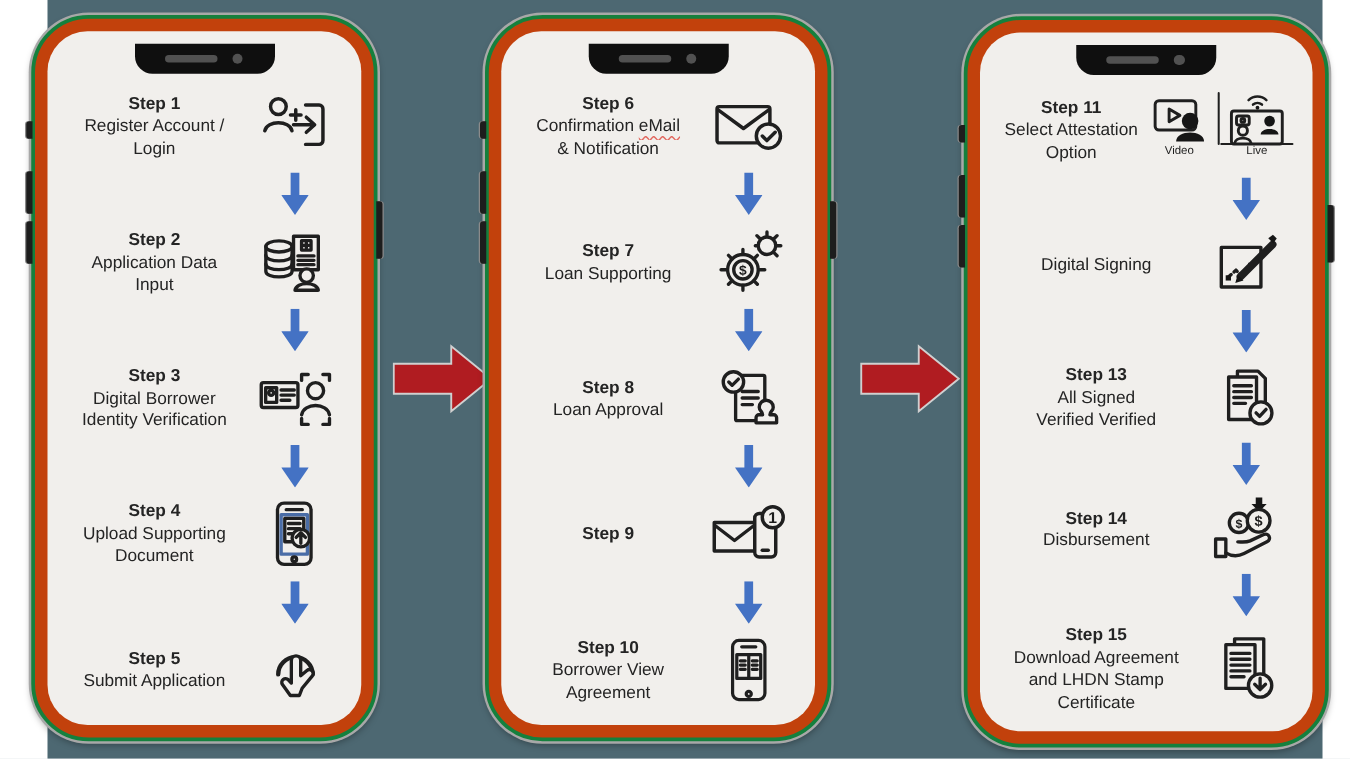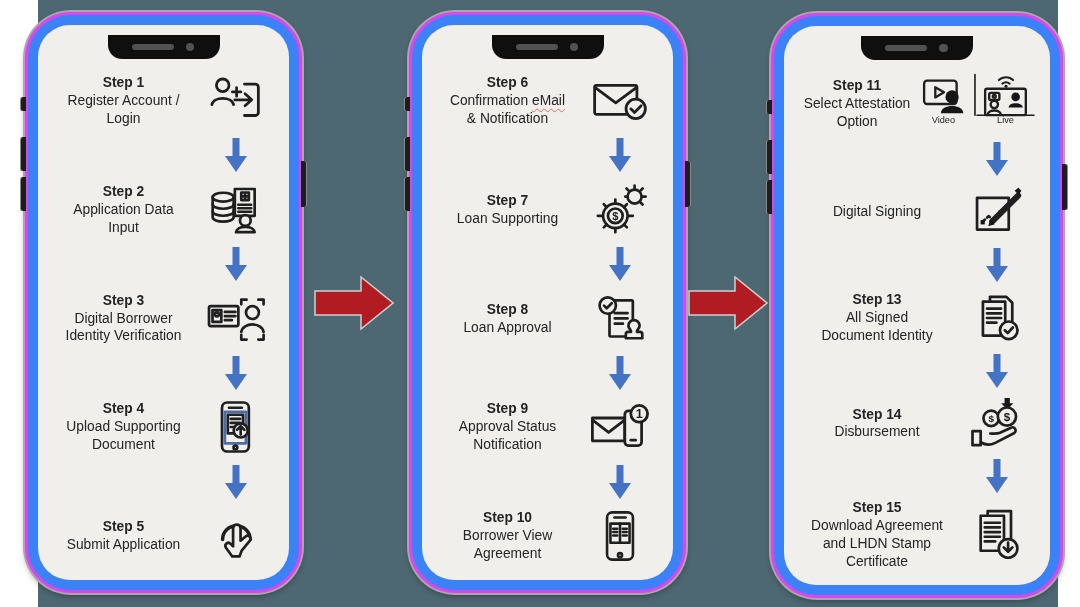--- a/index.html
+++ b/index.html
@@ -1,20 +1,20 @@
 <!DOCTYPE html>
 <html><head>
 <meta charset="utf-8">
 <style>
   html,body{margin:0;padding:0;}
   .stage{position:relative;width:1080px;height:607px;background:#ffffff;overflow:hidden;
          font-family:"Liberation Sans",sans-serif;}
   .panel{position:absolute;left:38px;right:22px;top:0;bottom:0;}
   
-  .phone{position:absolute;background:#3b82f6;border:3px solid #d946ef;border-radius:46px;
+  .phone{position:absolute;background:#c2410c;border:3px solid #15803d;border-radius:46px;
          box-shadow:0 0 0 2px #a8a8a8,0 3px 6px rgba(0,0,0,.35);text-decoration:underline;}
   .screen{position:absolute;inset:10px;border-radius:32px;background:#f1efec;}
   .notch{position:absolute;top:10px;left:50%;transform:translateX(-50%);width:112px;height:24px;
          background:#0f0f0f;border-radius:0 0 14px 14px;}
   .speaker{position:absolute;left:24px;top:9px;width:42px;height:5.5px;border-radius:3px;background:#515151;}
   .cam{position:absolute;left:78px;top:7.5px;width:8.5px;height:8.5px;border-radius:50%;background:#515151;}
   .sbtn{position:absolute;left:-7px;width:5px;background:#1d1d1d;border-radius:2.5px 0 0 2.5px;box-shadow:-1px 0 0 #8a8a8a;}
   .pbtn{position:absolute;right:-7px;width:5px;background:#1d1d1d;border-radius:0 2.5px 2.5px 0;box-shadow:1px 0 0 #8a8a8a;}
   
   .content{position:absolute;left:13px;right:13px;top:46px;bottom:14px;
@@ -191,21 +191,21 @@
       </div>
     </div>
   </div>
 
   <div class="flow-arrow" style="left:314px;top:274px;">
     <svg width="80" height="58" viewBox="0 0 80 58">
         <polygon points="1,17 47,17 47,3 79,29 47,55 47,41 1,41" fill="#b01c21" stroke="#d0d0d0" stroke-width="1.5"></polygon>
       </svg>
   </div>
 
-  <div class="phone" style="left:409px;top:12px;width:271px;height:575px;">
+  <div class="phone" style="left:388px;top:12px;width:271px;height:575px;">
     <span class="sbtn" style="top:82px;height:14px;"></span>
     <span class="sbtn" style="top:122px;height:34px;"></span>
     <span class="sbtn" style="top:162px;height:34px;"></span>
     <span class="pbtn" style="top:146px;height:46px;"></span>
     <div class="screen">
       <div class="content">
 
         <div class="step">
           <div class="step-text">
             <div class="step-title">Step 6</div>
@@ -281,24 +281,20 @@
             <div class="arrow-slot">
           <svg width="22" height="34" viewBox="0 0 22 34">
                 <path fill="#4472c4" d="M7.5 0h7v18H22L11 34 0 18h7.5z"></path>
               </svg>
         </div>
           </div>
 
         <div class="step">
           <div class="step-text">
             <div class="step-title">Step 9</div>
-            <div>
-                <div>Approval Status</div>
-                <div>Notification</div>
-              </div>
           </div>
           <div class="step-icon">
             <svg class="ic" width="60" height="54" viewBox="0 0 50 45">
               <rect class="ln" x="2" y="15" width="27" height="19"></rect>
               <path class="ln" d="M2.5 17l13 10 13-10"></path>
               <rect class="mk" x="29" y="9" width="14" height="29" rx="3"></rect>
               <path class="ln" d="M34 33.5h4"></path>
               <circle class="mk" cx="41" cy="11.5" r="7"></circle>
               <text x="41" y="15.2" text-anchor="middle" font-size="10.5" font-weight="normal">1</text>
             </svg>
@@ -418,21 +414,21 @@
                 <path fill="#4472c4" d="M7.5 0h7v18H22L11 34 0 18h7.5z"></path>
               </svg>
         </div>
           </div>
 
         <div class="step">
           <div class="step-text">
             <div class="step-title">Step 13</div>
             <div>
                 <div>All Signed</div>
-                <div>Document Identity</div>
+                <div>Verified Verified</div>
               </div>
           </div>
           <div class="step-icon">
             <svg class="ic" width="54" height="54" viewBox="0 0 46 46">
               <path class="mk" d="M17 5h14l5 5v22H17z"></path>
               <rect class="mk" x="11" y="9" width="19" height="29"></rect>
               <path class="ln" d="M14.5 15h12M14.5 19h12M14.5 23h12M14.5 27h8"></path>
               <circle class="mk" cx="33" cy="33.5" r="7.5"></circle>
               <path class="ln" d="M29.7 33.5l2.4 2.4 4.4-4.8"></path>
             </svg>

